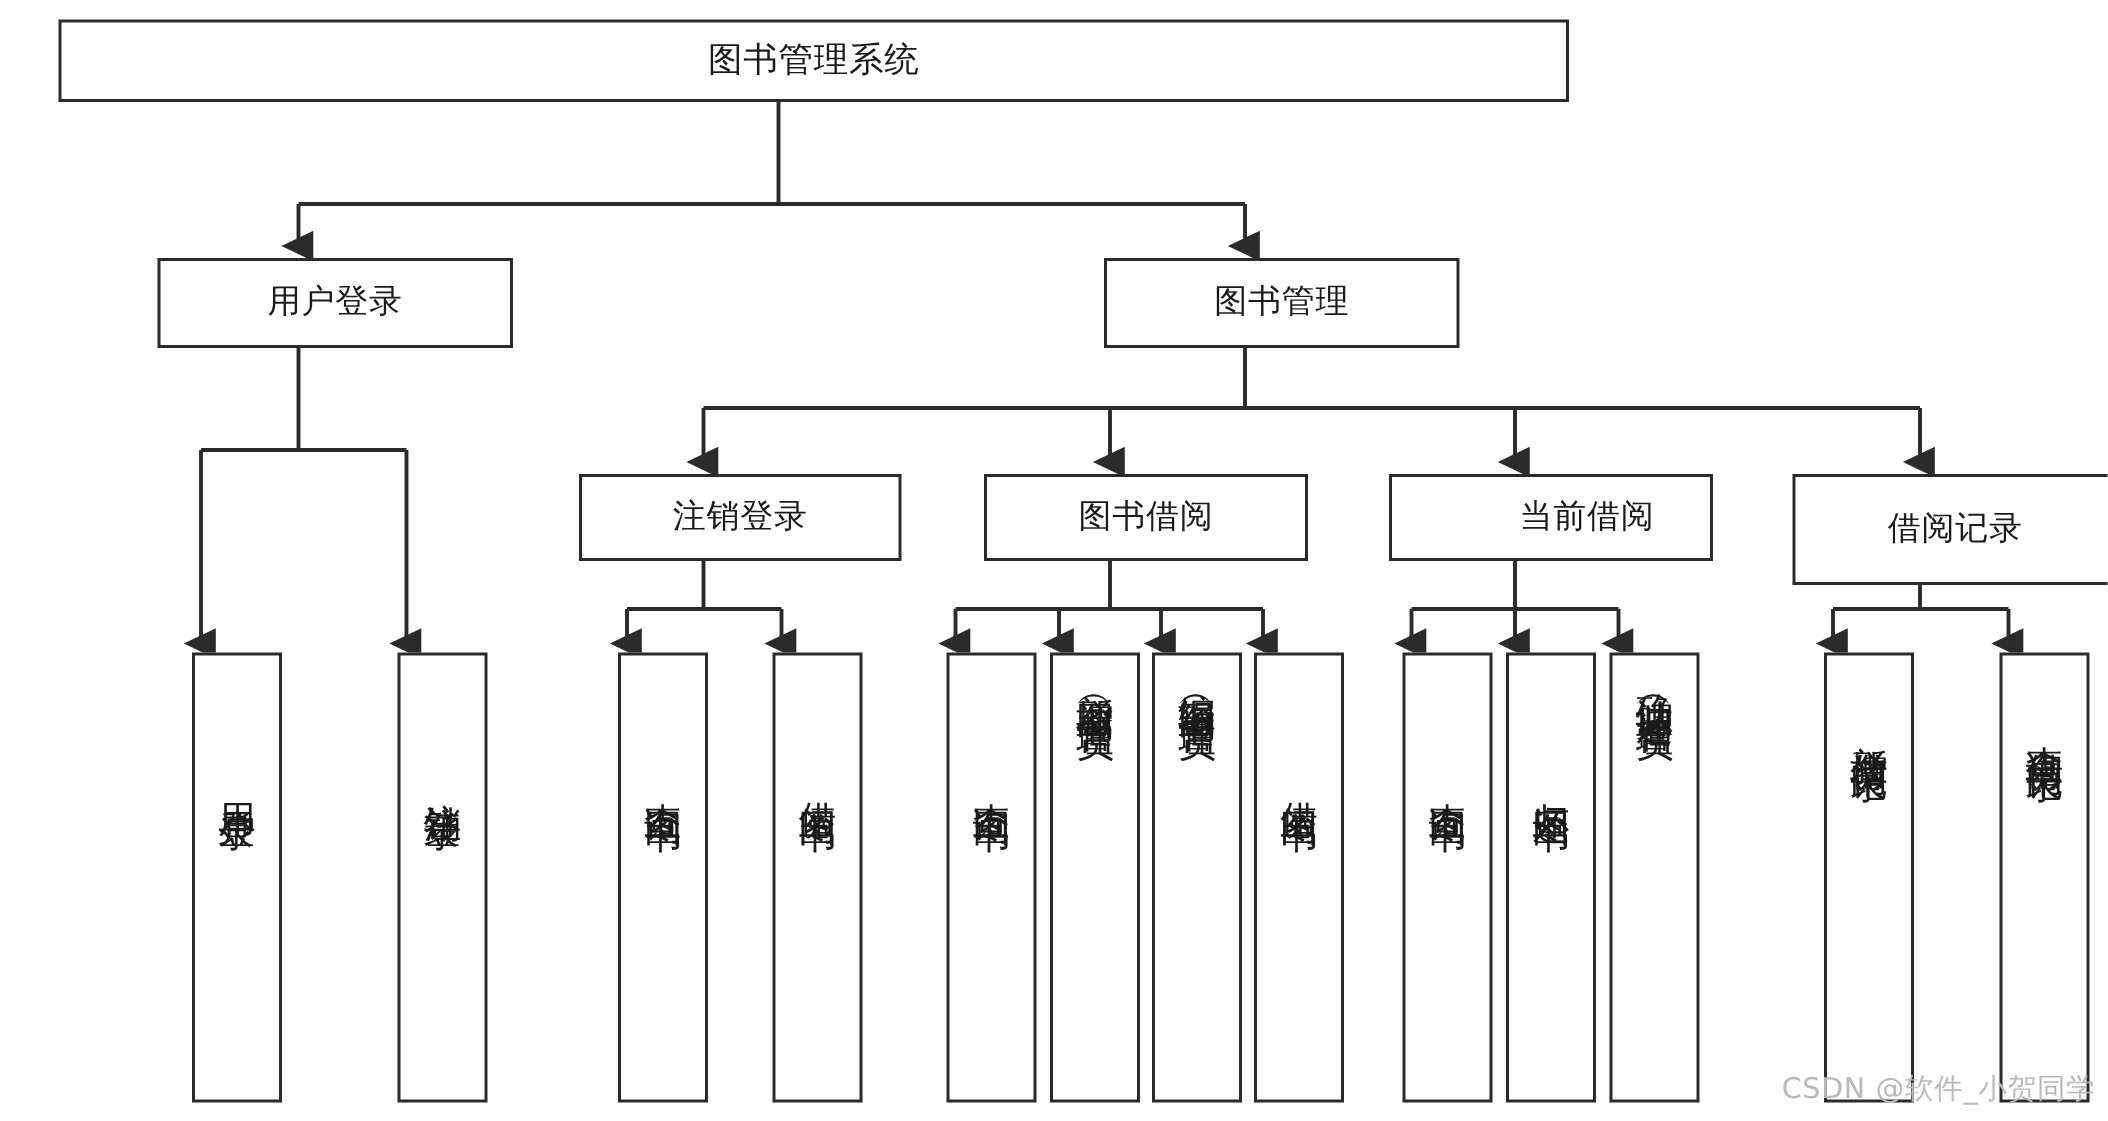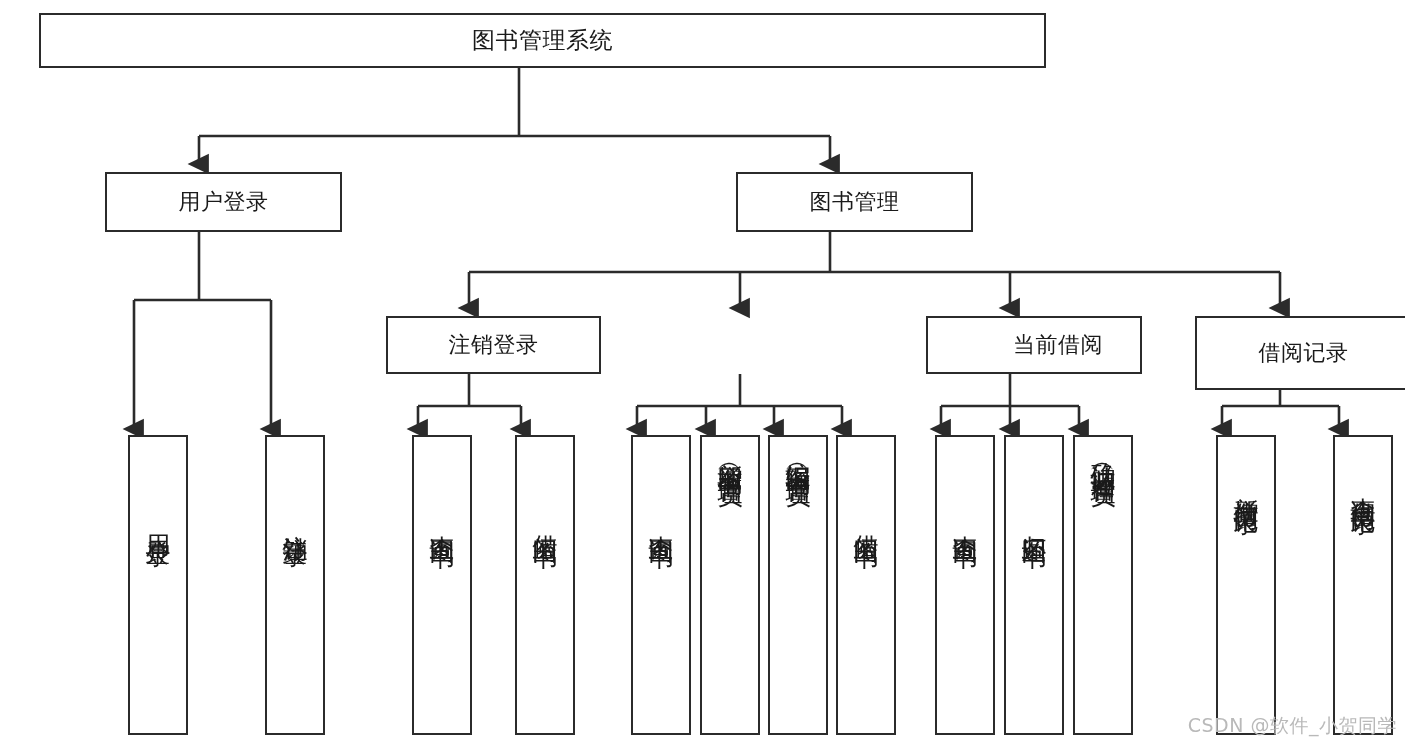--- a/index.html
+++ b/index.html
@@ -140,20 +140,23 @@
   </div>
 
   <div class="node h-node" style="left:712px; top:172px; width:237px; height:60px;">
     <span class="node-label">图书管理</span>
   </div>
 
   <div class="node h-node" style="left:362px; top:316px; width:215px; height:58px;">
     <span class="node-label">注销登录</span>
   </div>
 
+  <div class="node h-node" style="left:632px; top:316px; width:216px; height:58px;">
+    <span class="node-label">图书借阅</span>
+  </div>
 
   <div class="node h-node" style="left:902px; top:316px; width:216px; height:58px;padding-left:48px;">
     <span class="node-label">当前借阅</span>
   </div>
 
   <div class="node h-node" style="left:1171px; top:316px; width:217px; height:74px;">
     <span class="node-label">借阅记录</span>
   </div>
 
   <div class="node v-node" style="left:104px; top:435px; width:60px; height:300px; padding-top:78px;">

